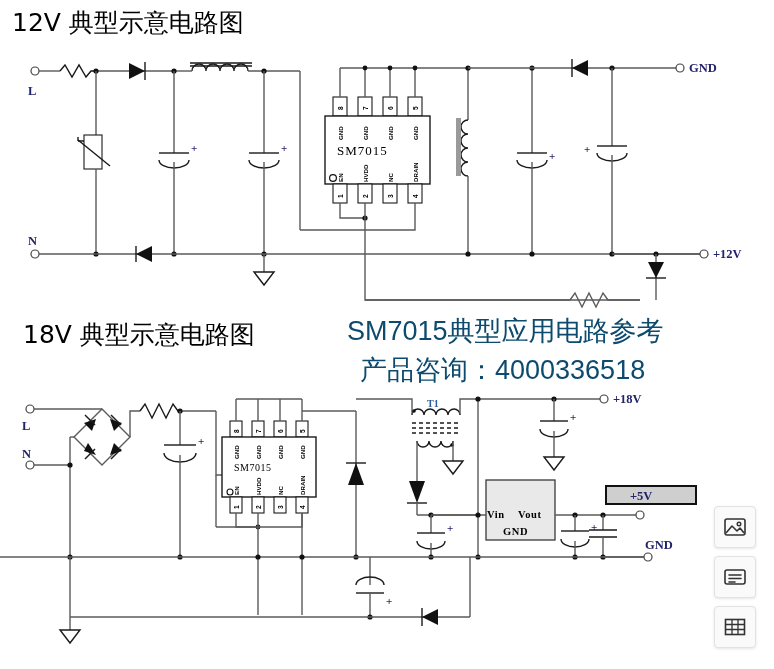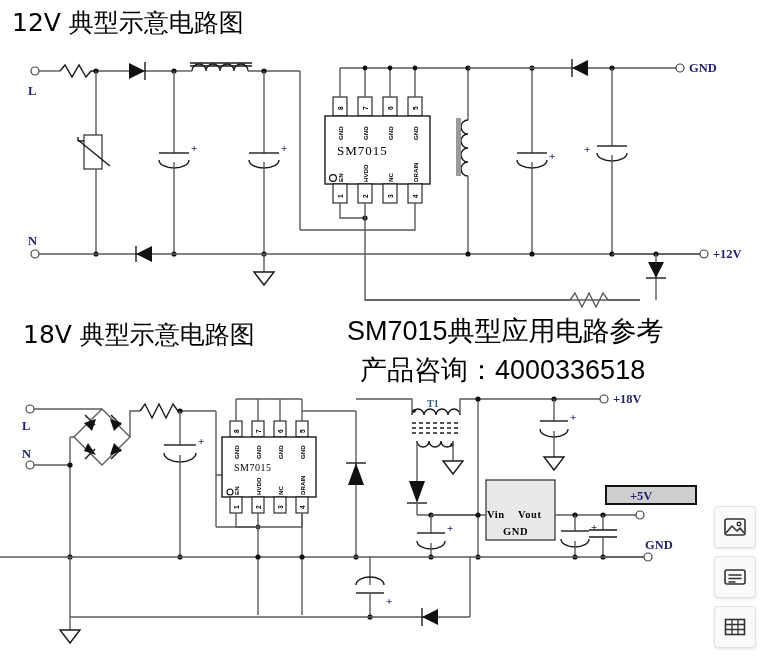--- a/index.html
+++ b/index.html
@@ -7,21 +7,21 @@
   body{width:774px;height:669px;position:relative;overflow:hidden;
        font-family:"Liberation Sans","DejaVu Sans",sans-serif;}
 
   #page{position:absolute;left:0;top:0;width:618px;height:669px;}
 
   .title{position:absolute;font-family:"DejaVu Sans","Liberation Sans",sans-serif;
          font-size:25px;color:#000;white-space:nowrap;letter-spacing:0px;}
   #title-12v{left:12px;top:6px;}
   #title-18v{left:12px;top:318px;margin-left:11px;}
 
-  .redline{position:absolute;color:#000000;font-family:"Liberation Sans","DejaVu Sans",sans-serif;
+  .redline{position:absolute;color:#0c4a6e;font-family:"Liberation Sans","DejaVu Sans",sans-serif;
            font-size:27px;white-space:nowrap;}
   #red-1{left:347px;top:313px;}
   #red-2{left:360px;top:352px;text-align:center;}
 
   svg{position:absolute;left:0;top:0;}
 
   .netlabel{font-family:"Liberation Serif","DejaVu Serif",serif;font-size:12.5px;
             font-weight:bold;fill:#23236b;}
   .pinlbl{font-family:"Liberation Sans","DejaVu Sans",sans-serif;font-size:6.2px;
           font-weight:bold;fill:#000;}

